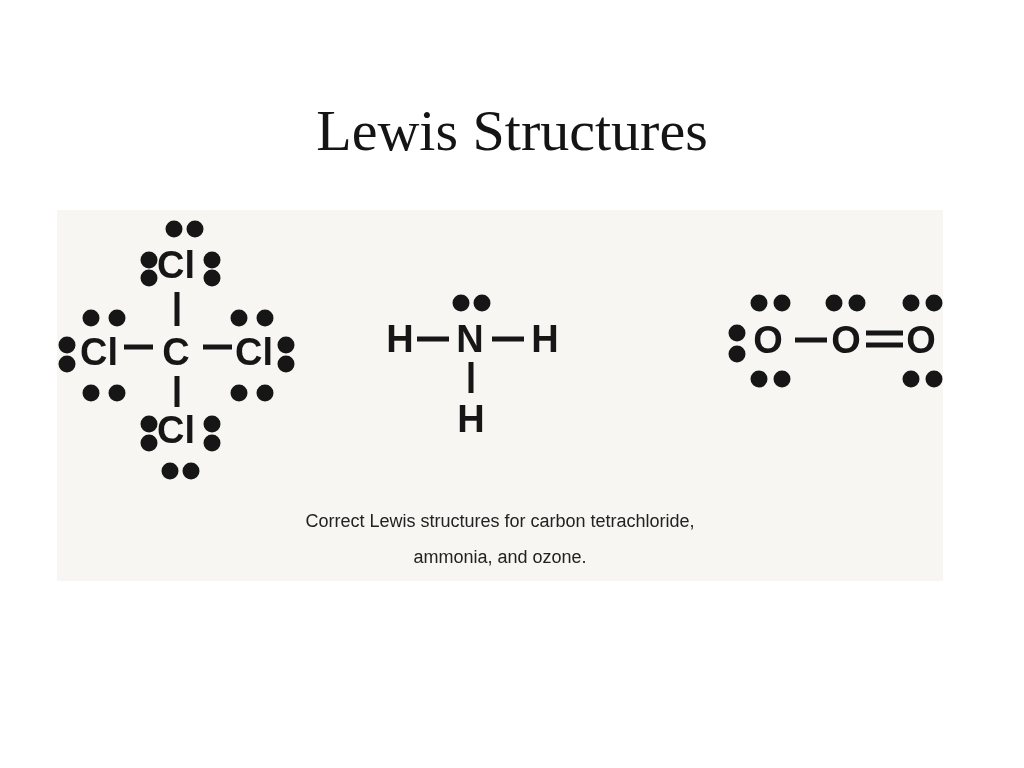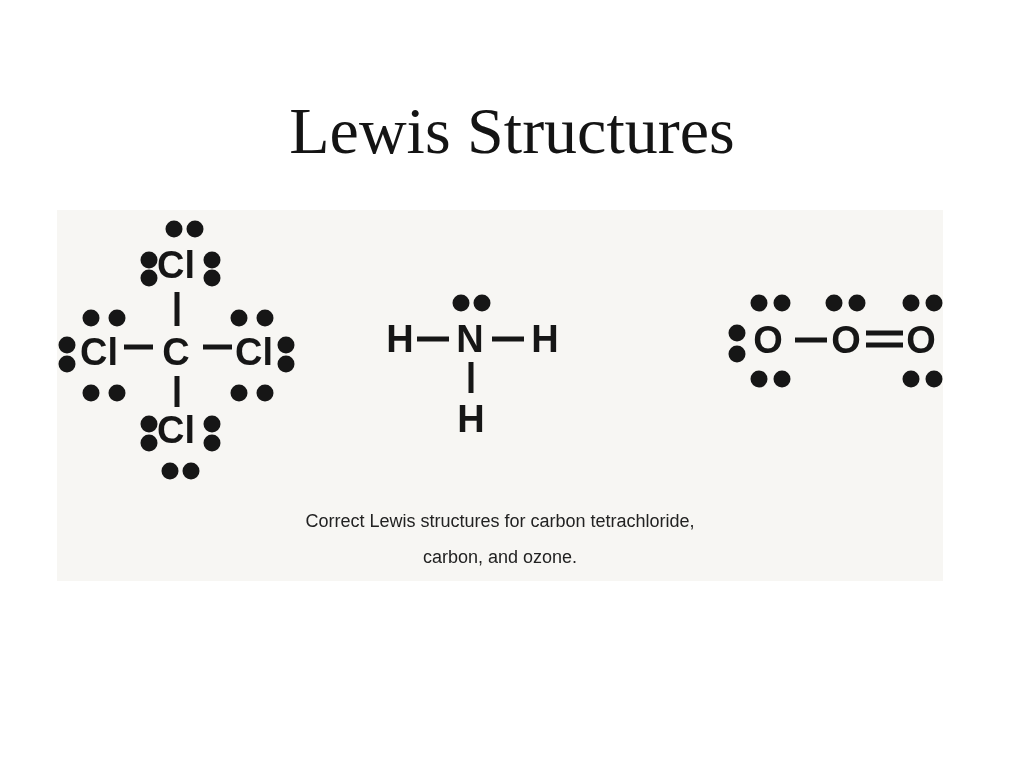--- a/index.html
+++ b/index.html
@@ -19,21 +19,21 @@
     inset: 0;
     background: #ffffff;
   }
   .slide-title {
     position: absolute;
     left: 0;
     top: 100px;
     width: 1024px;
     text-align: center;
     font-family: "Liberation Serif", serif;
-    font-size: 66px;
+    font-size: 58px;
     font-weight: 400;
     color: #141414;
     line-height: 62px;
     white-space: nowrap;
   }
   .figure-panel {
     position: absolute;
     left: 57px;
     top: 210px;
     width: 886px;
@@ -141,16 +141,16 @@
         <circle cx="911" cy="379" r="8.5" fill="#161616"></circle>
         <circle cx="934" cy="379" r="8.5" fill="#161616"></circle>
         <text x="768" y="340" fill="#161616" class="atom-label">O</text>
         <text x="846" y="340" fill="#161616" class="atom-label">O</text>
         <text x="921" y="340" fill="#161616" class="atom-label">O</text>
       </g>
     </svg>
 
   <div class="figure-caption">
     <div>Correct Lewis structures for carbon tetrachloride,</div>
-    <div>carbon, and ozone.</div>
+    <div>ammonia, and ozone.</div>
   </div>
 
 </div>
 
 </body></html>

